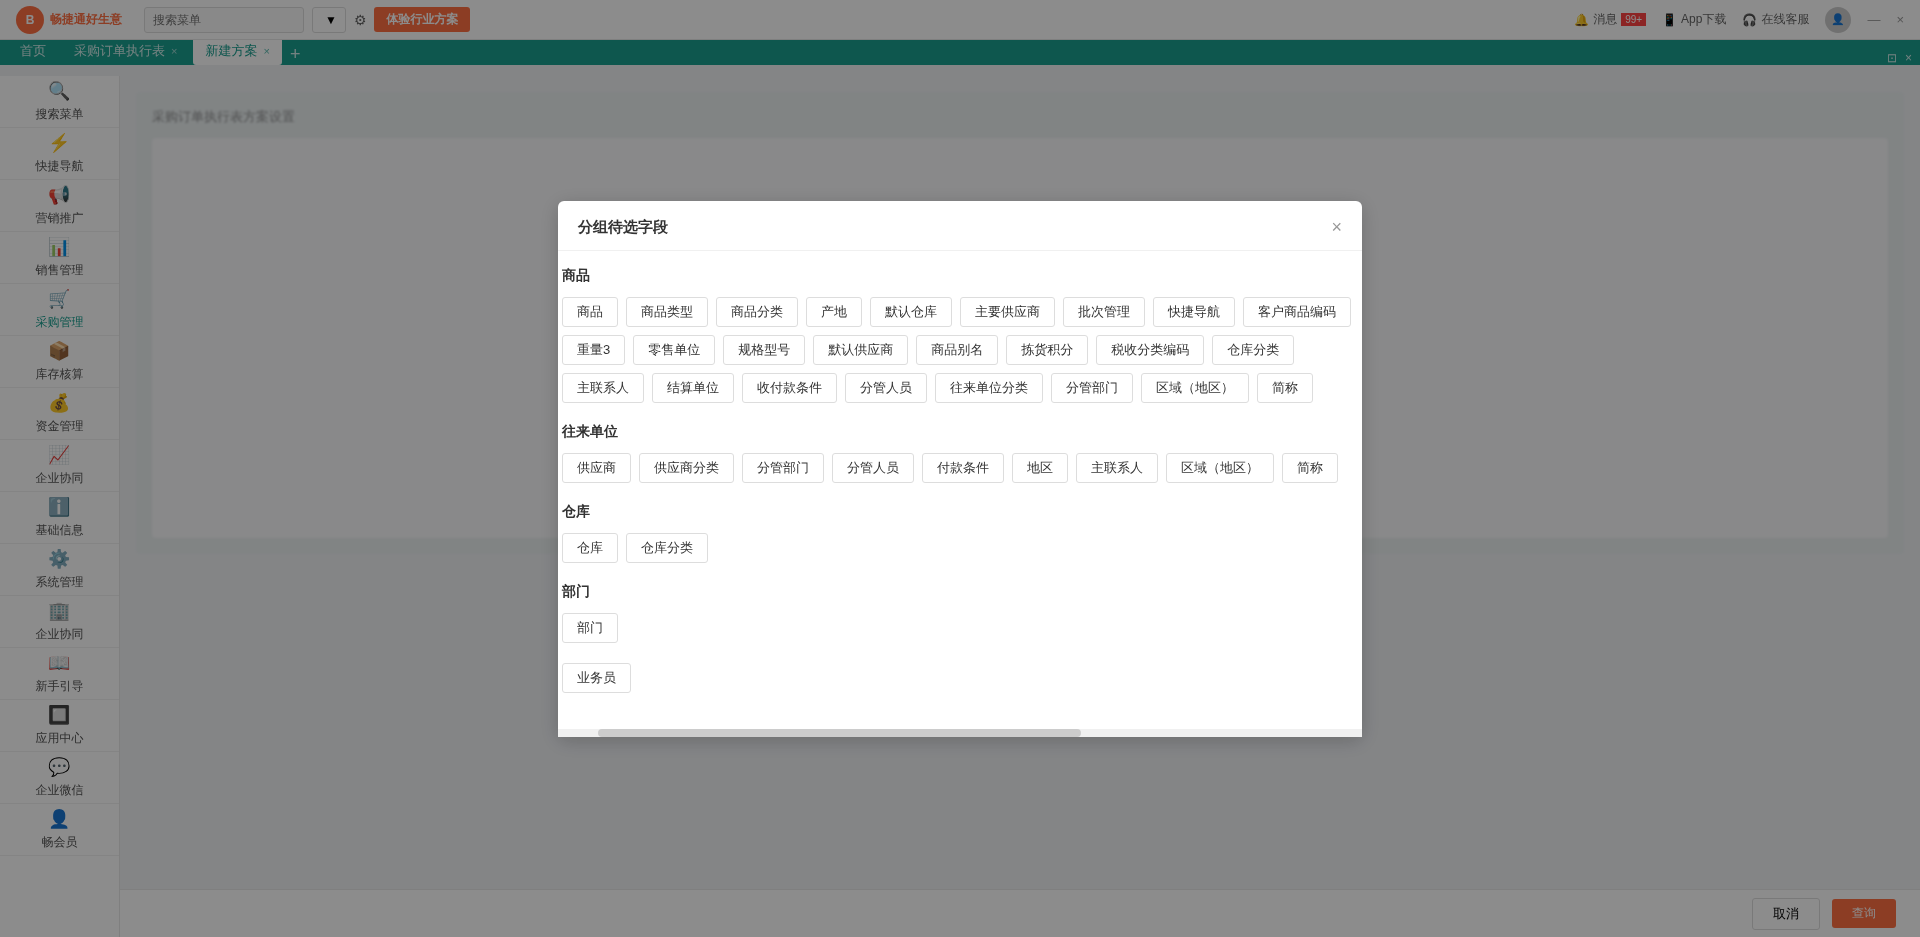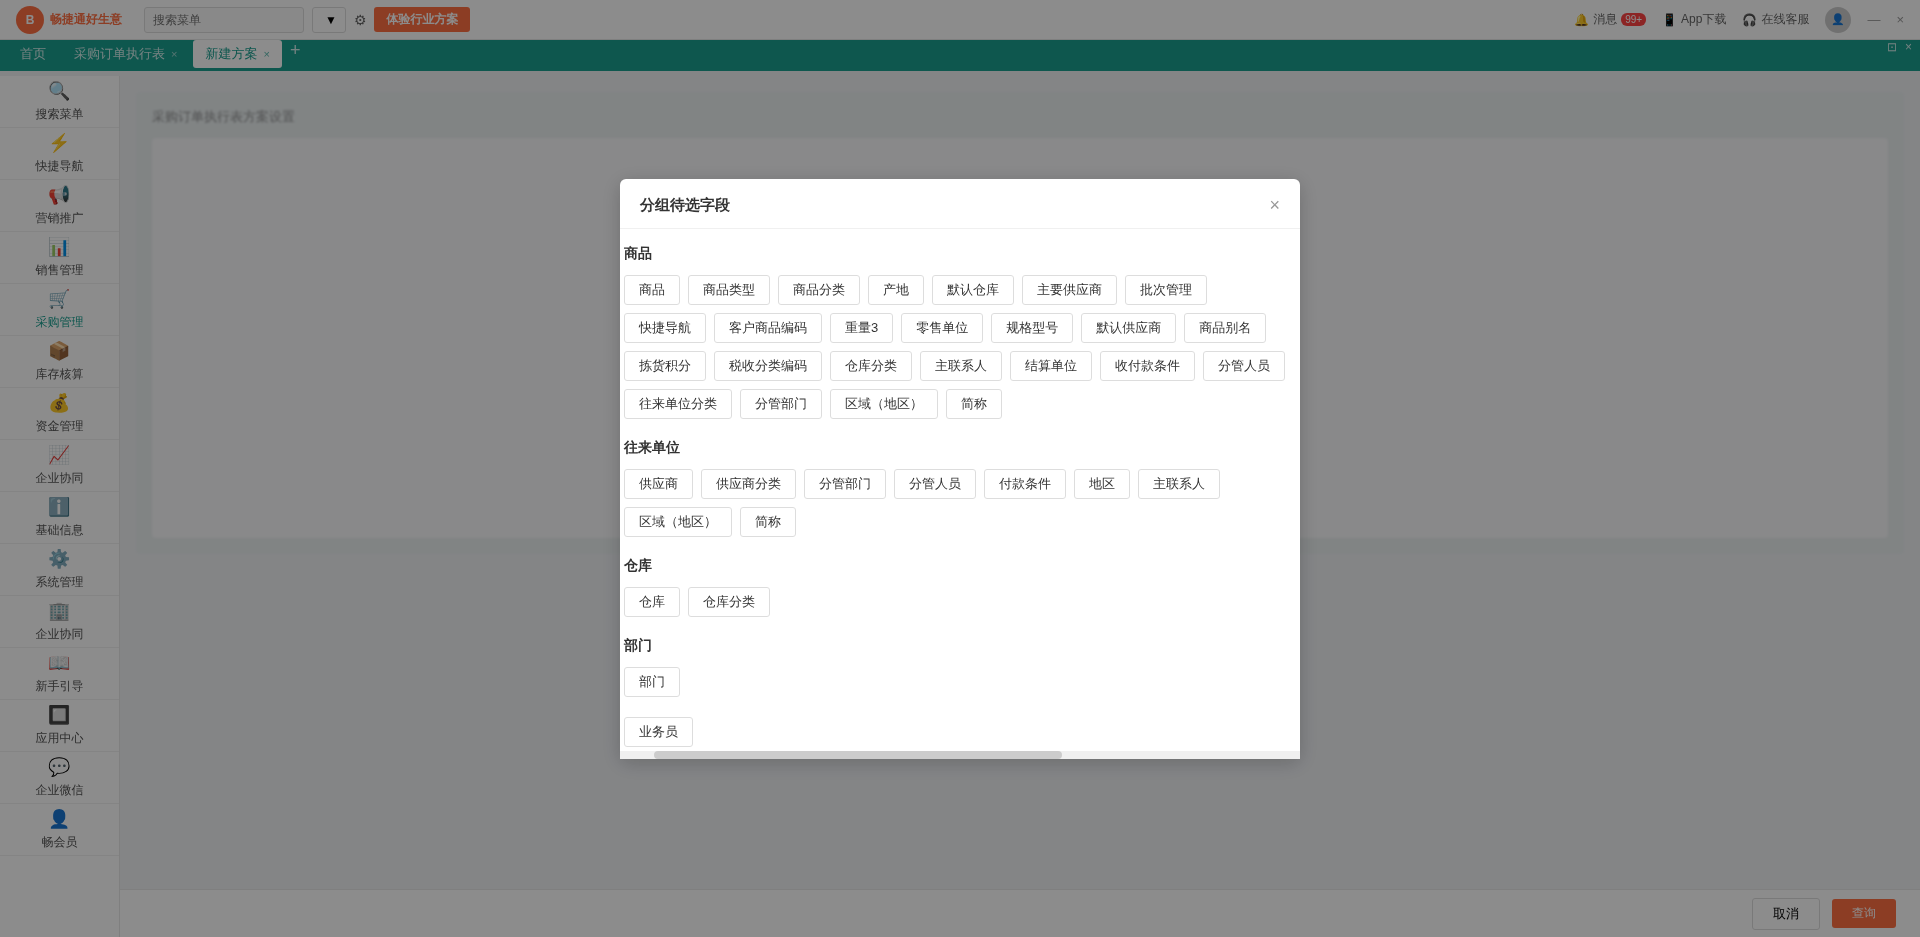--- a/index.html
+++ b/index.html
@@ -59,35 +59,35 @@
     }
     .top-right {
       display: flex; align-items: center; gap: 16px; margin-left: auto;
     }
     .top-right-item {
       display: flex; align-items: center; gap: 4px;
       font-size: 12px; color: #666; cursor: pointer;
     }
     .badge {
       background: #ff4444; color: white;
-      border-radius: 6px; font-size: 10px;
+      border-radius: 0; font-size: 10px;
       padding: 1px 4px; min-width: 16px; text-align: center;
     }
     .avatar {
       width: 26px; height: 26px; border-radius: 50%;
       background: #ccc; display: flex; align-items: center; justify-content: center;
       color: #666; font-size: 11px;
     }
 
     
     .tab-bar {
-      height: 31px;
+      height: 25px;
       background: #1a9e8f;
       display: flex;
-      align-items: flex-start;
+      align-items: flex-end;
       padding: 0 8px;
       position: fixed;
       top: 40px; left: 0; right: 0;
       z-index: 99;
     }
     .tab-item {
       height: 28px;
       padding: 0 12px;
       display: flex; align-items: center; gap: 6px;
       font-size: 13px;
@@ -204,21 +204,21 @@
     .modal-overlay {
       position: fixed;
       top: 0; left: 0; right: 0; bottom: 0;
       background: rgba(0,0,0,0.45);
       z-index: 200;
       display: flex; align-items: center; justify-content: center;
     }
     .modal {
       background: #fff;
       border-radius: 6px;
-      width: 680px;
+      width: 804px;
       max-height: 580px;
       display: flex;
       flex-direction: column;
       position: relative;
       box-shadow: 0 4px 20px rgba(0,0,0,0.2);
     }
     .modal-header {
       padding: 16px 20px 12px;
       border-bottom: 1px solid #f0f0f0;
       display: flex; align-items: center; justify-content: space-between;

